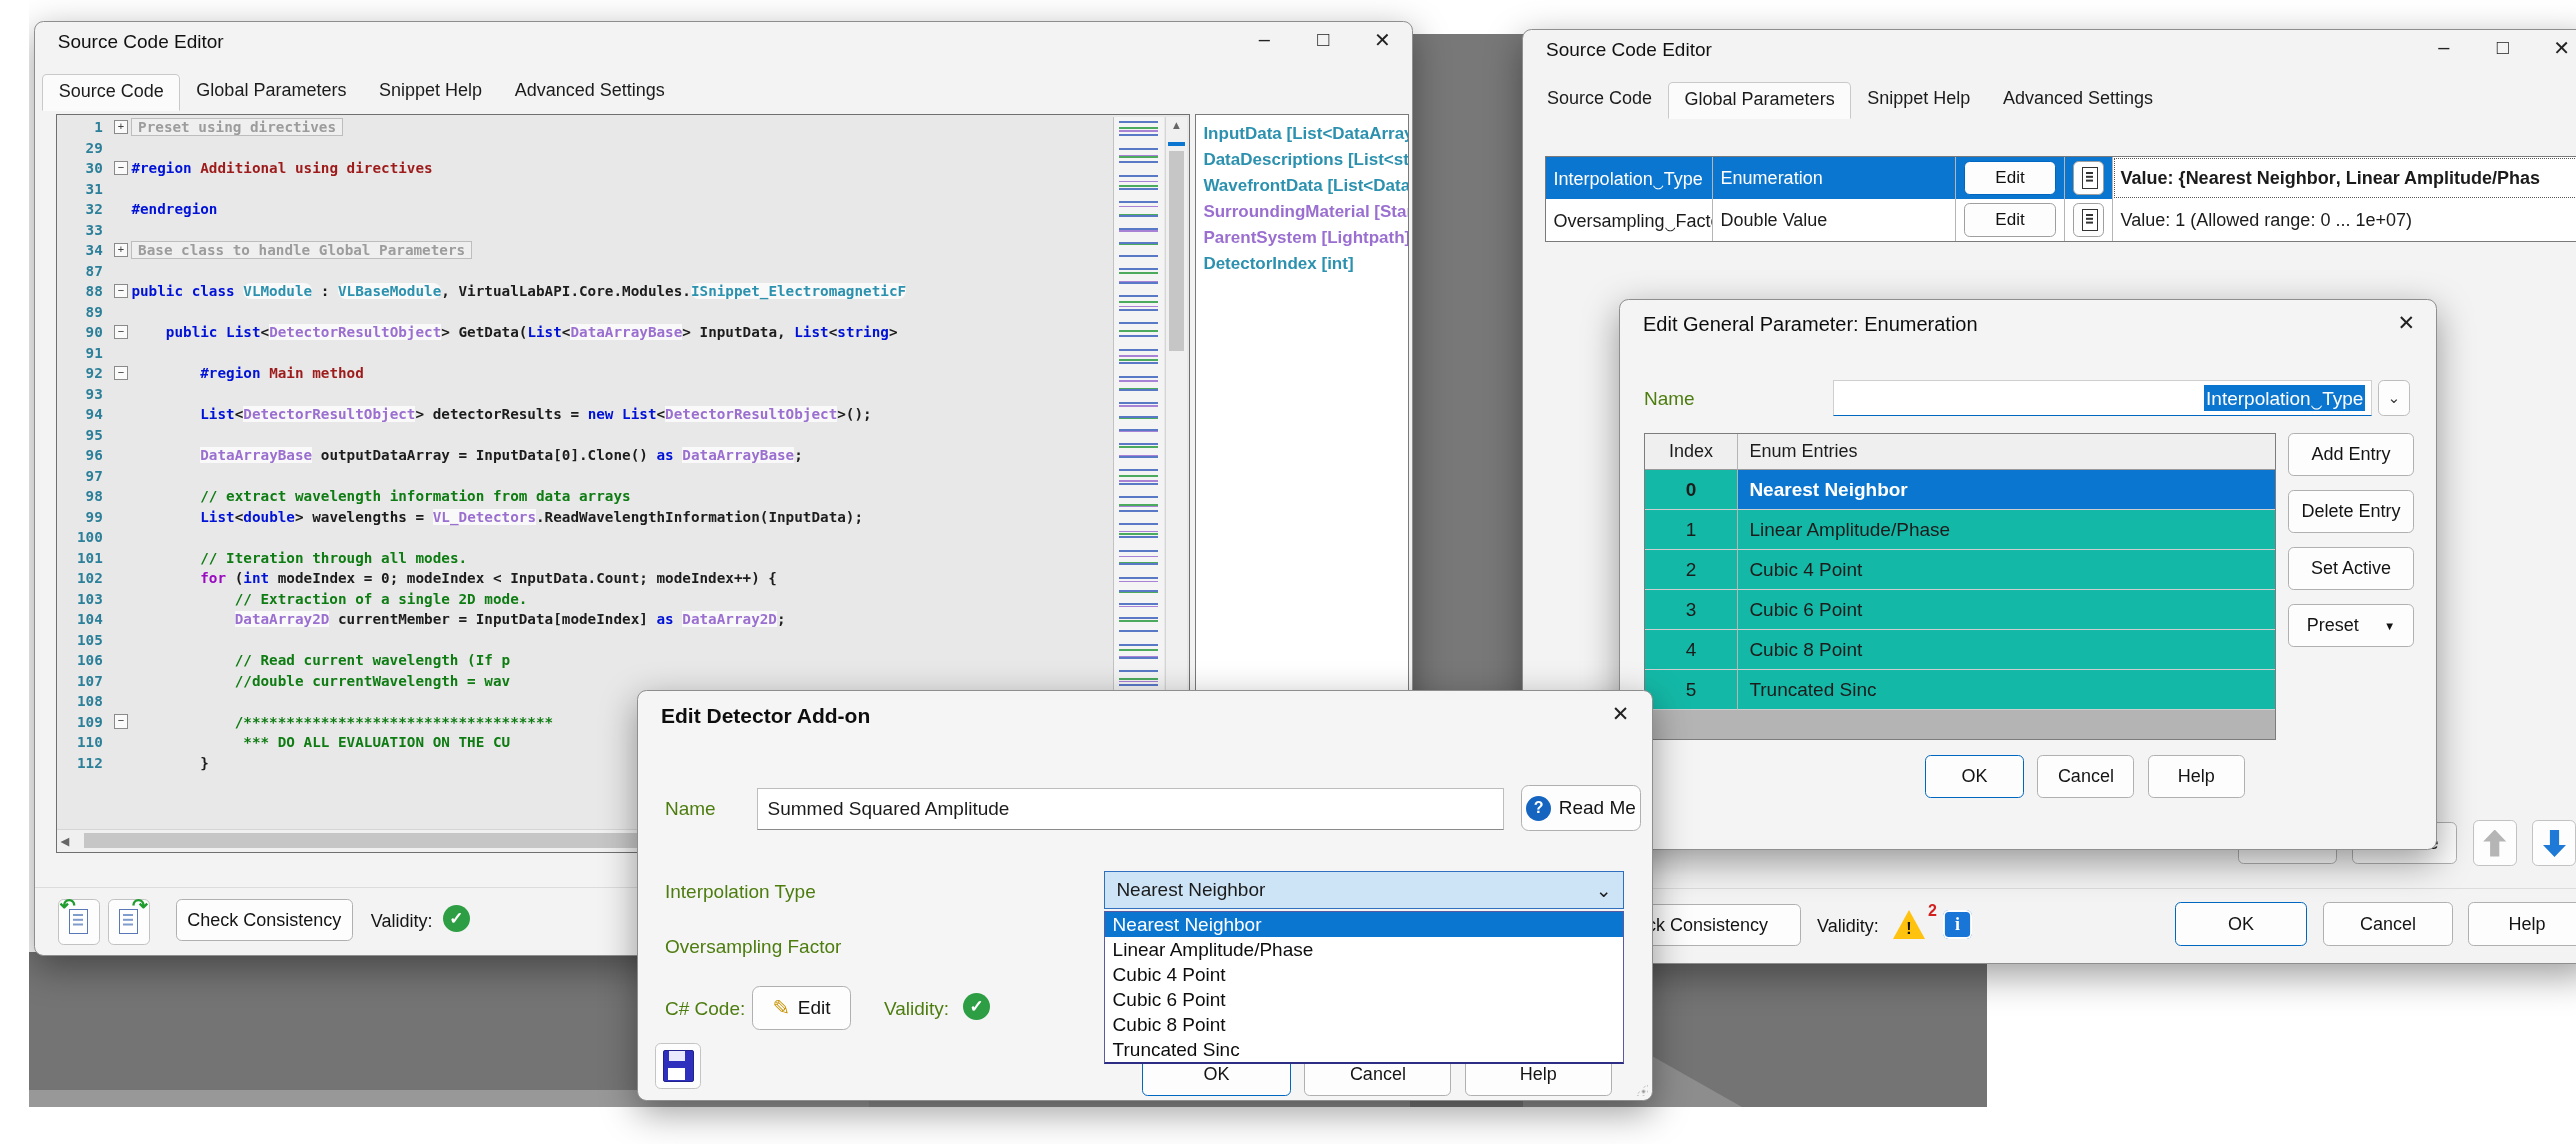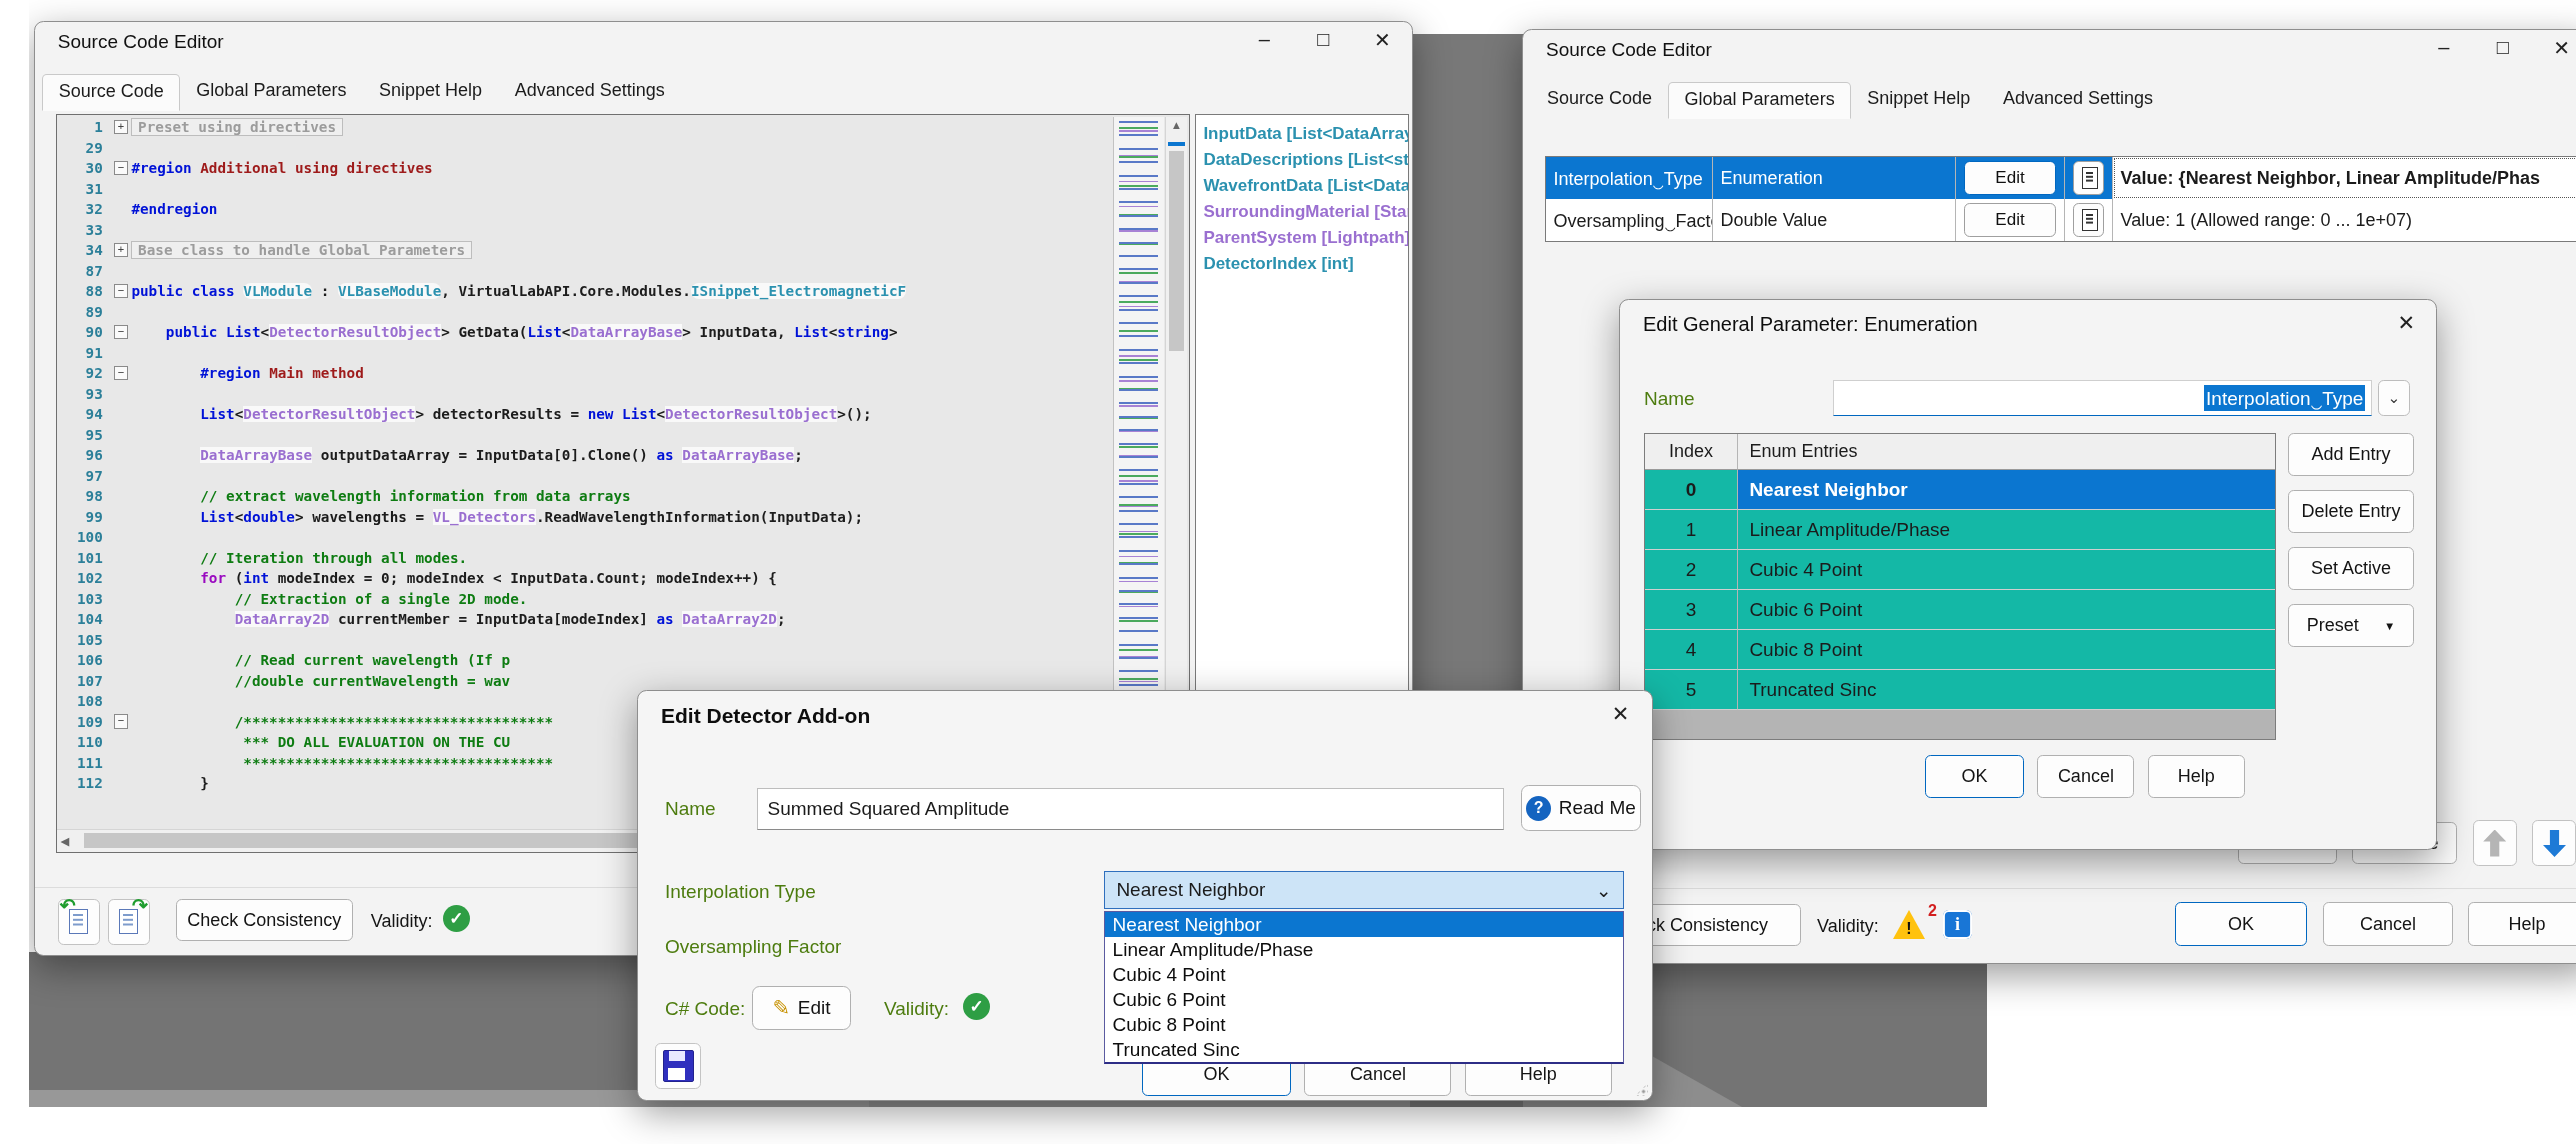--- a/index.html
+++ b/index.html
@@ -216,21 +216,20 @@
           <div class="cl"><span class="ln">101</span><span class="fold"></span><span class="ct"><span class="sg-d">        </span><span class="sg-c">// Iteration through all modes.</span></span></div>
           <div class="cl"><span class="ln">102</span><span class="fold"></span><span class="ct"><span class="sg-d">        </span><span class="sg-kp">for</span><span class="sg-d"> (</span><span class="sg-k">int</span><span class="sg-d"> modeIndex = 0; modeIndex &lt; InputData.Count; modeIndex++) {</span></span></div>
           <div class="cl"><span class="ln">103</span><span class="fold"></span><span class="ct"><span class="sg-d">            </span><span class="sg-c">// Extraction of a single 2D mode.</span></span></div>
           <div class="cl"><span class="ln">104</span><span class="fold"></span><span class="ct"><span class="sg-d">            </span><span class="sg-p">DataArray2D</span><span class="sg-d"> currentMember = InputData[modeIndex] </span><span class="sg-k">as</span><span class="sg-d"> </span><span class="sg-p">DataArray2D</span><span class="sg-d">;</span></span></div>
           <div class="cl"><span class="ln">105</span><span class="fold"></span><span class="ct"></span></div>
           <div class="cl"><span class="ln">106</span><span class="fold"></span><span class="ct"><span class="sg-d">            </span><span class="sg-c">// Read current wavelength (If p</span></span></div>
           <div class="cl"><span class="ln">107</span><span class="fold"></span><span class="ct"><span class="sg-d">            </span><span class="sg-c">//double currentWavelength = wav</span></span></div>
           <div class="cl"><span class="ln">108</span><span class="fold"></span><span class="ct"></span></div>
           <div class="cl"><span class="ln">109</span><span class="fold"><span class="foldbox">−</span></span><span class="ct"><span class="sg-d">            </span><span class="sg-c">/************************************</span></span></div>
           <div class="cl"><span class="ln">110</span><span class="fold"></span><span class="ct"><span class="sg-d">             </span><span class="sg-c">*** DO ALL EVALUATION ON THE CU</span></span></div>
-          <div class="cl"><span class="ln">111</span><span class="fold"></span><span class="ct"><span class="sg-d">             </span><span class="sg-c">************************************</span></span></div>
           <div class="cl"><span class="ln">112</span><span class="fold"></span><span class="ct"><span class="sg-d">        }</span></span></div>
         </div>
       <div class="minimap">
         <div class="minimap-stripes"></div>
       </div>
       <div class="vscroll">
         <div class="vs-up">▲</div>
         <div class="vs-line"></div>
         <div class="vs-thumb"></div>
       </div>

